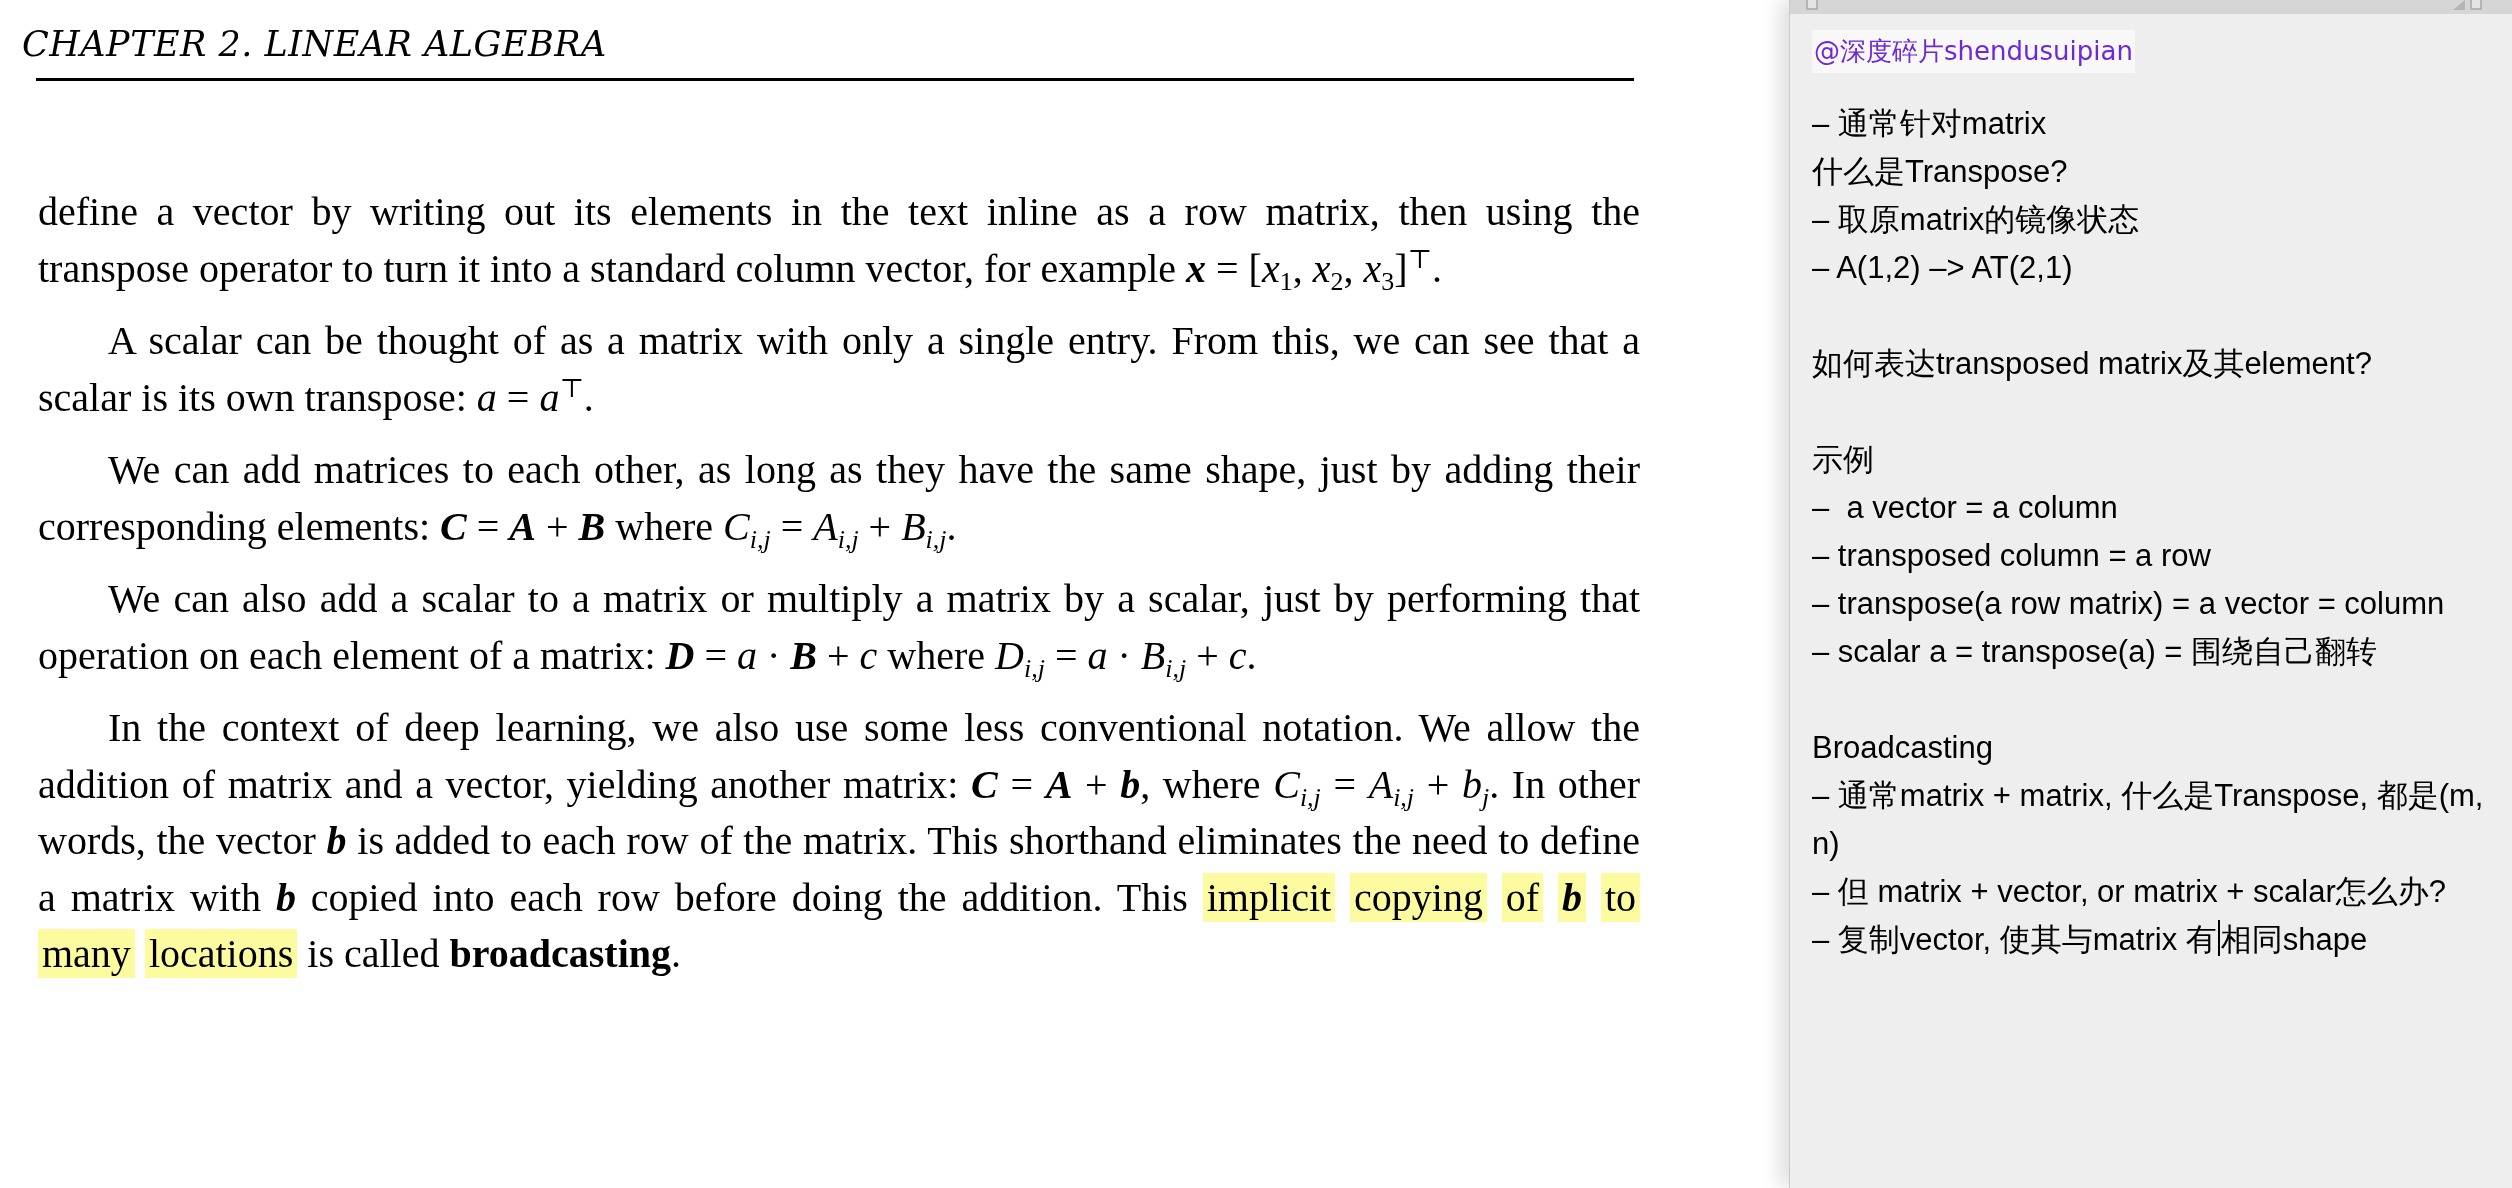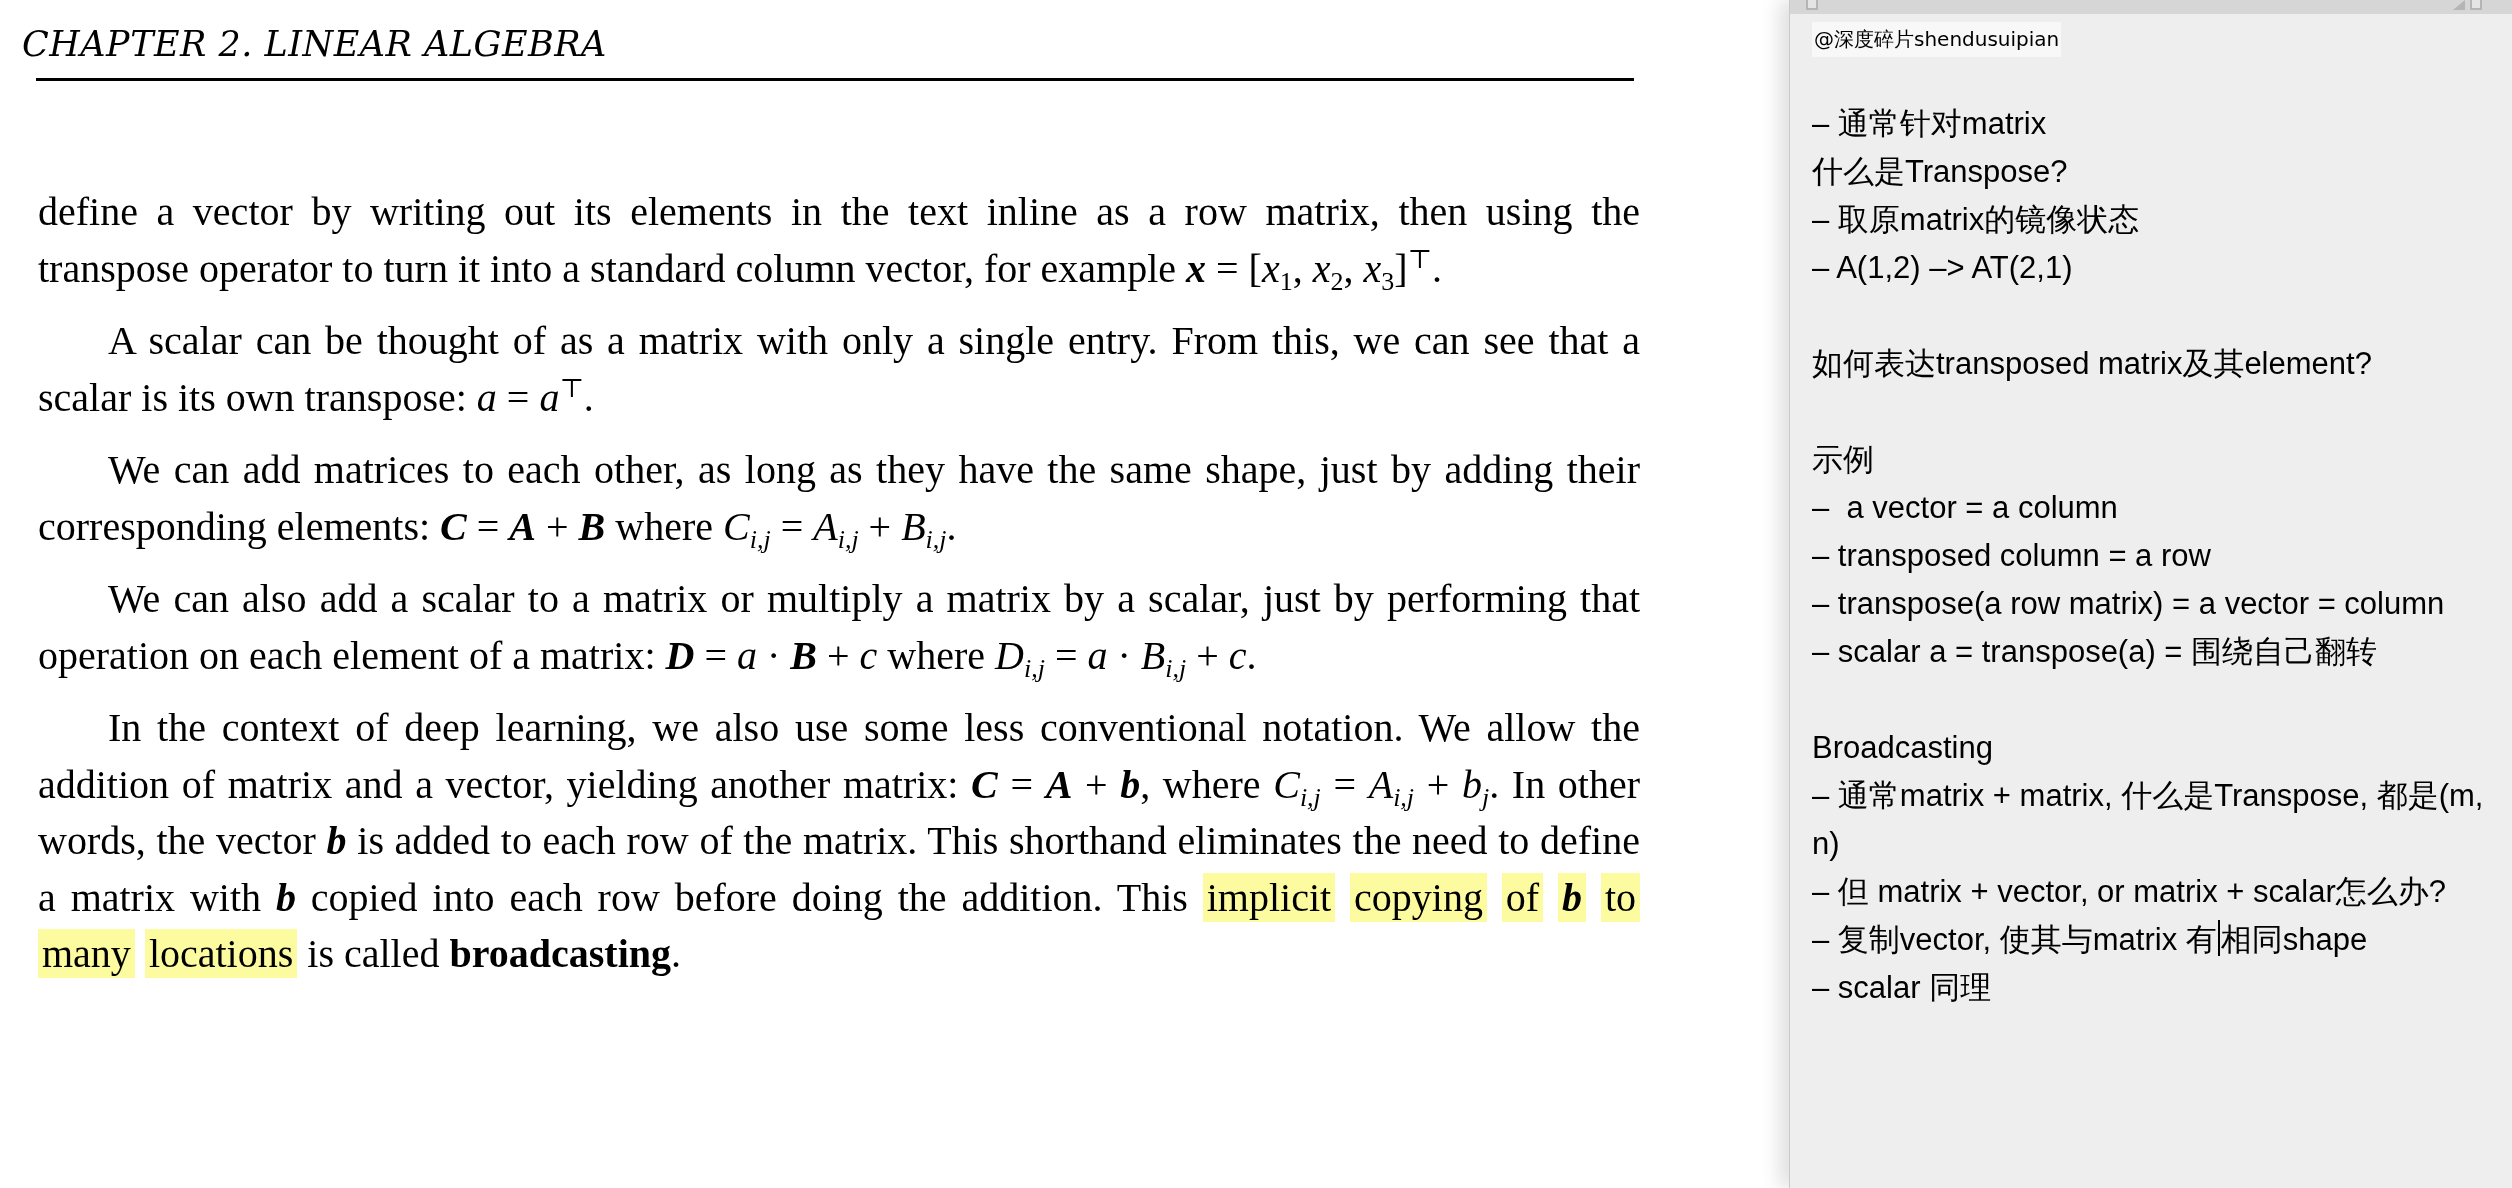--- a/index.html
+++ b/index.html
@@ -14,21 +14,21 @@
   .mb { font-weight:bold; font-style:italic; }
   .b { font-weight:bold; }
   sub { font-size:26px; vertical-align:-8px; line-height:0; }
   sup { font-size:26px; vertical-align:14px; line-height:0; }
   .hl { background:#fdfb9f; padding:2px 4px; }
 
   .notes { position:absolute; left:1789px; top:0; width:723px; height:1188px; background:#eeeeee; box-shadow:-10px 0 18px rgba(0,0,0,0.12); border-left:1px solid #c9c9c9; }
   .titlebar { position:absolute; left:0; top:0; width:723px; height:14px; background:#d6d6d6; }
   .tb-btn { position:absolute; top:0; width:12px; height:10px; border:2px solid #b5b5b5; border-top:none; background:#e4e4e4; box-sizing:border-box; }
   .tb-resize { position:absolute; top:0; left:663px; width:0; height:0; border-left:12px solid transparent; border-bottom:10px solid #b5b5b5; }
-  .watermark { position:absolute; left:22px; top:22px; padding:4px 2px; background:#f8f8f8; font-family:"DejaVu Sans","Liberation Sans",sans-serif; font-size:20px; color:#000000; white-space:nowrap; }
+  .watermark { position:absolute; left:22px; top:30px; padding:4px 2px; background:#f8f8f8; font-family:"DejaVu Sans","Liberation Sans",sans-serif; font-size:26px; color:#6d28d9; white-space:nowrap; }
   .note-lines { position:absolute; left:22px; top:100px; width:680px; font-family:"Liberation Sans","DejaVu Sans",sans-serif; font-size:31px; line-height:48px; color:#000; }
   .note-line { white-space:pre-wrap; min-height:48px; }
   .caret { display:inline-block; width:2px; height:36px; background:#000; vertical-align:-6px; margin:0 1px; }
 </style>
 </head>
 <body>
 
 <div class="doc">
   <div class="running-head">CHAPTER 2.   LINEAR ALGEBRA</div>
   <div class="head-rule"></div>
@@ -66,15 +66,14 @@
     <div class="note-line">示例</div>
     <div class="note-line">–  a vector = a column</div>
     <div class="note-line">– transposed column = a row</div>
     <div class="note-line">– transpose(a row matrix) = a vector = column</div>
     <div class="note-line">– scalar a = transpose(a) = 围绕自己翻转</div>
     <div class="note-line"></div>
     <div class="note-line">Broadcasting</div>
     <div class="note-line">– 通常matrix + matrix, 什么是Transpose, 都是(m, n)</div>
     <div class="note-line">– 但 matrix + vector, or matrix + scalar怎么办?</div>
     <div class="note-line"><span>– 复制vector, 使其与matrix 有</span><span class="caret"></span><span>相同shape</span></div>
-    <div class="note-line">– scalar 同理</div>
   </div>
 </div>
 
 </body></html>

